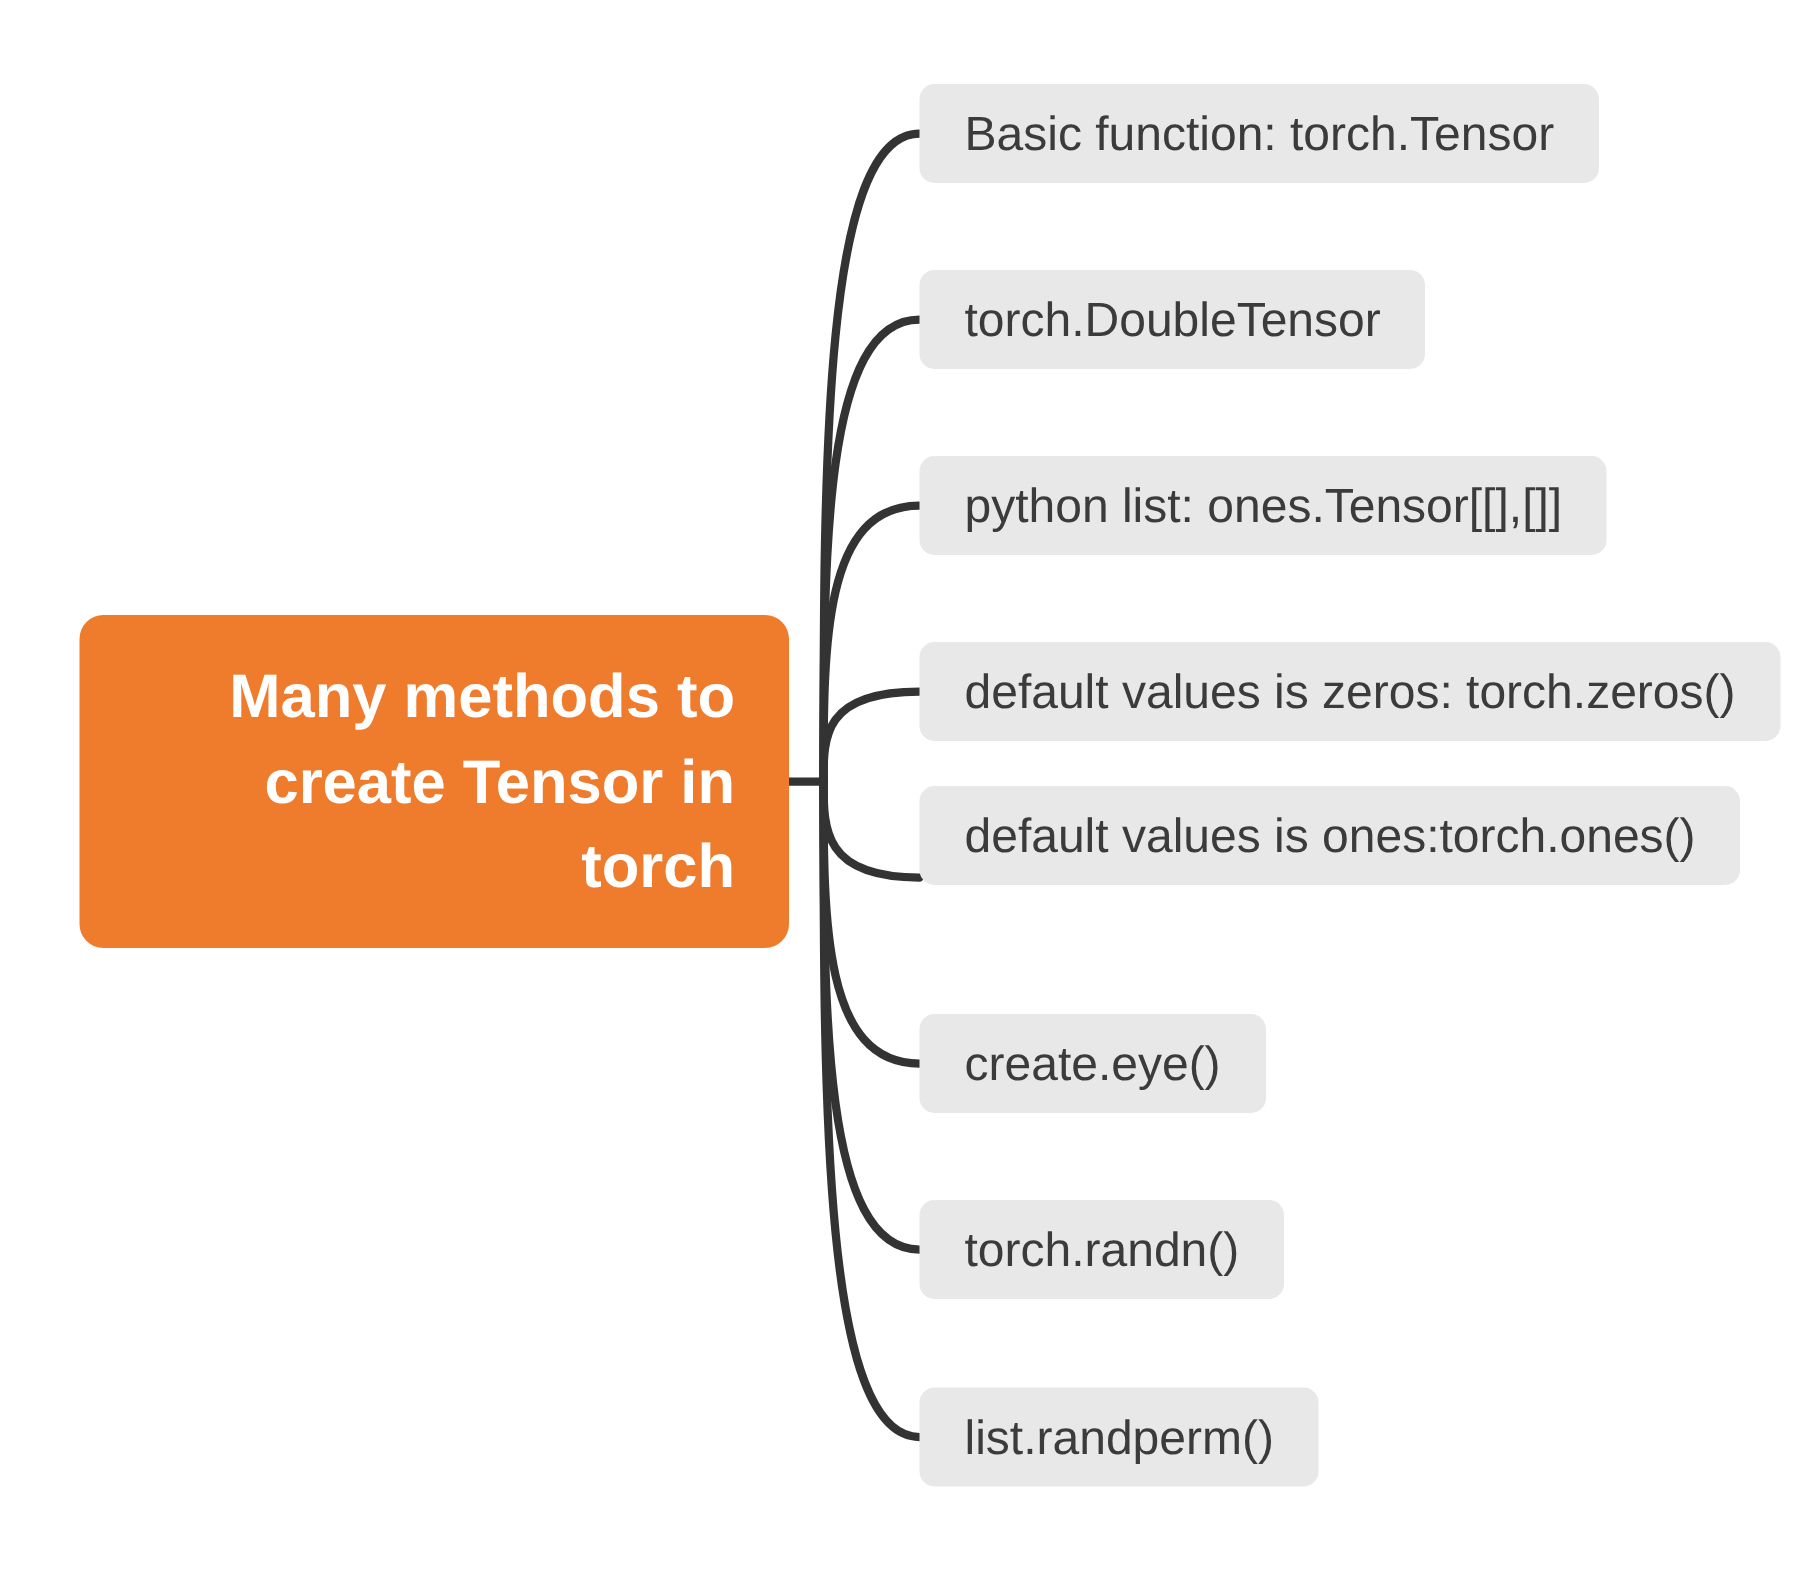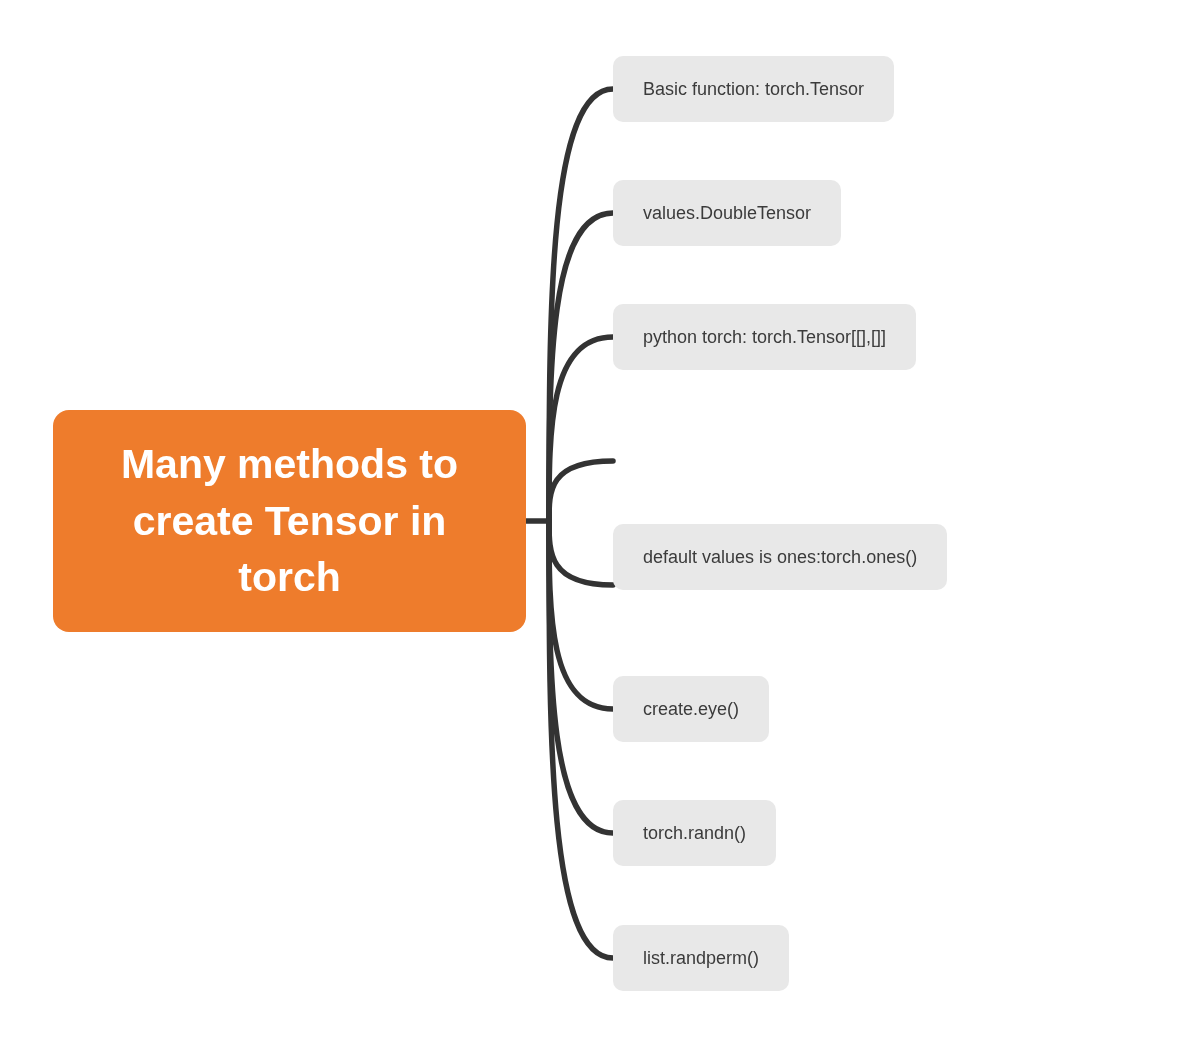--- a/index.html
+++ b/index.html
@@ -34,39 +34,39 @@
     left: 53px;
     top: 410px;
     width: 473px;
     height: 222px;
     box-sizing: border-box;
     background: var(--accent, #EE7C2C);
     border-radius: 16px;
     display: flex;
     align-items: center;
     justify-content: center;
-    text-align: center;
+    text-align: right;
     padding: 0 36px;
   }
   .root-node .root-label {
     color: var(--root_text, #FFFFFF);
     font-size: 41px;
     font-weight: bold;
     line-height: 1.38;
   }
   .child-node {
     position: absolute;
     left: 613px;
     height: 66px;
     line-height: 66px;
     box-sizing: border-box;
     background: var(--node_bg, #E8E8E8);
     border-radius: 10px;
     padding: 0 30px;
-    font-size: 18px;
+    font-size: 32px;
     color: var(--node_text, #3B3B3B);
     white-space: nowrap;
   }
 </style>
 </head>
 <body>
 
 <div class="canvas">
 
   <svg class="edges" id="edges" viewBox="0 0 1200 1048">
@@ -80,24 +80,25 @@
       <path d="M 549 521 C 549 677, 549 833, 613 833"></path>
       <path d="M 549 521 C 549 739.5, 549 958, 613 958"></path>
     </svg>
 
   <div class="root-node">
     <span class="root-label">Many methods to create Tensor in torch</span>
   </div>
 
   <div class="child-node" style="top:56px">Basic function: torch.Tensor</div>
 
-  <div class="child-node" style="top:180px">values.DoubleTensor</div>
+  <div class="child-node" style="top:180px">torch.DoubleTensor</div>
 
-  <div class="child-node" style="top:304px">python torch: torch.Tensor[[],[]]</div>
+  <div class="child-node" style="top:304px">python list: ones.Tensor[[],[]]</div>
 
+  <div class="child-node" style="top:428px">default values is zeros: torch.zeros()</div>
 
   <div class="child-node" style="top:524px">default values is ones:torch.ones()</div>
 
   <div class="child-node" style="top:676px">create.eye()</div>
 
   <div class="child-node" style="top:800px">torch.randn()</div>
 
   <div class="child-node" style="top:925px">list.randperm()</div>
 
 </div>

